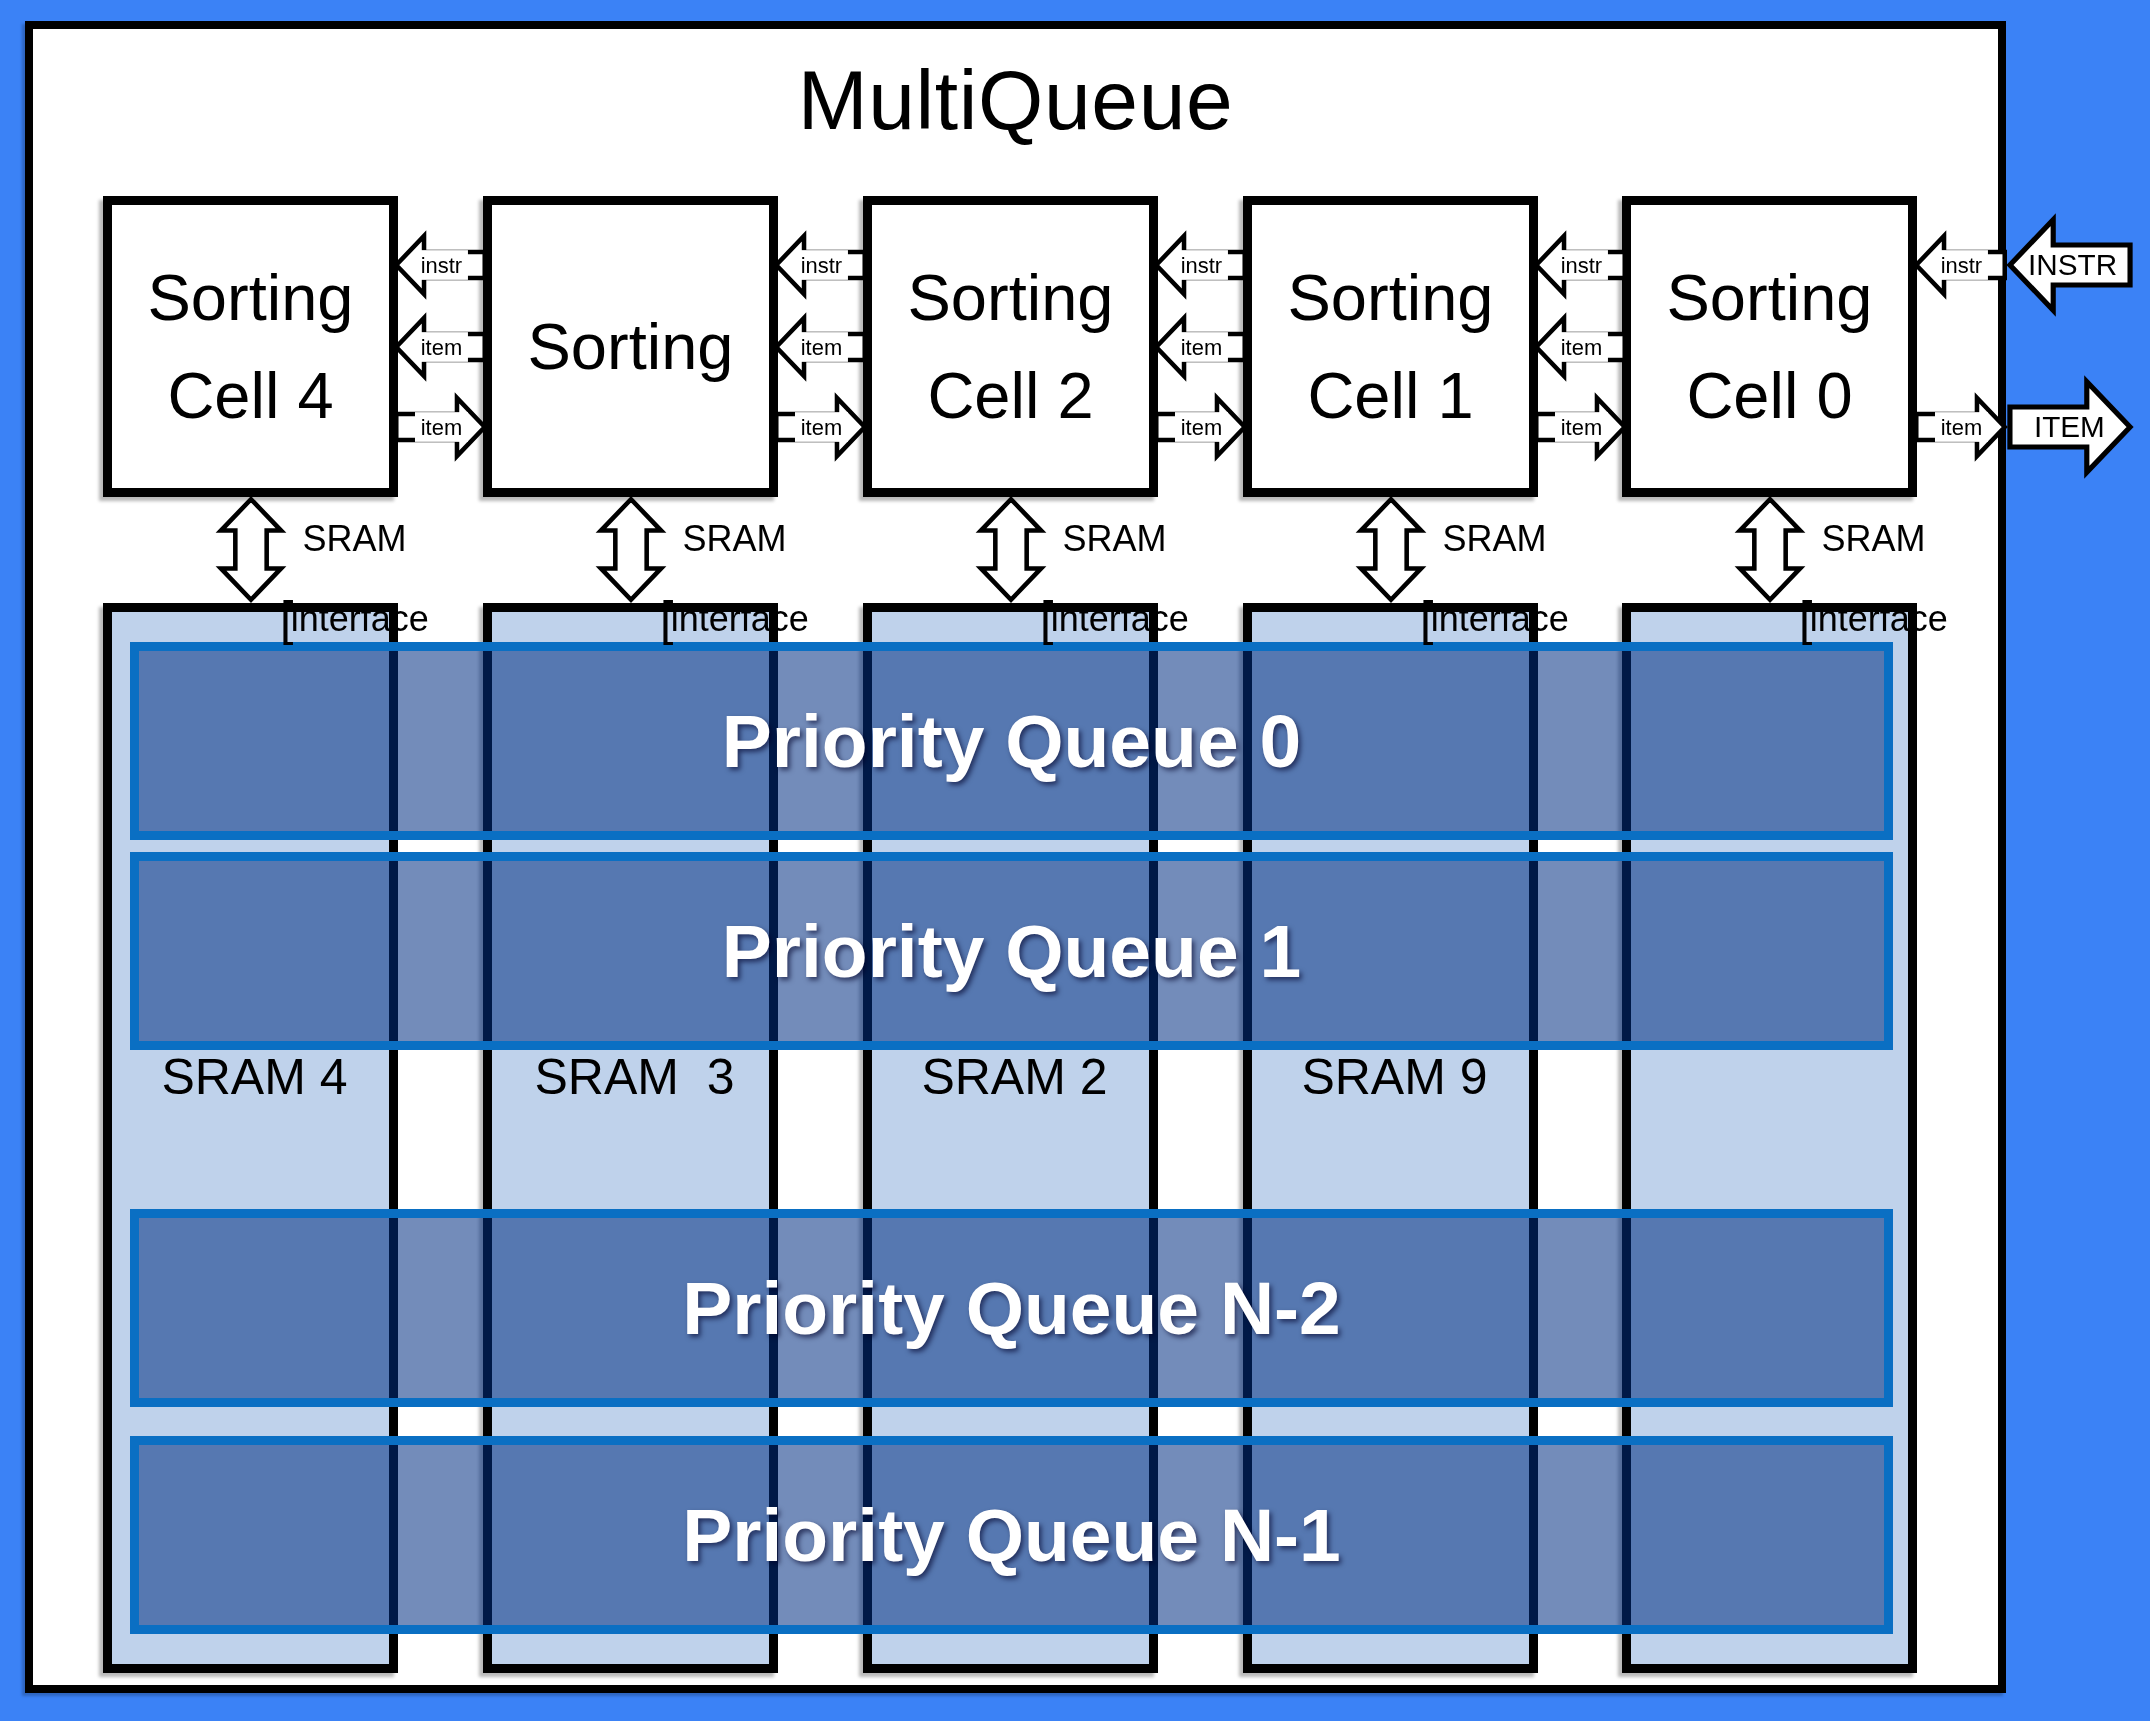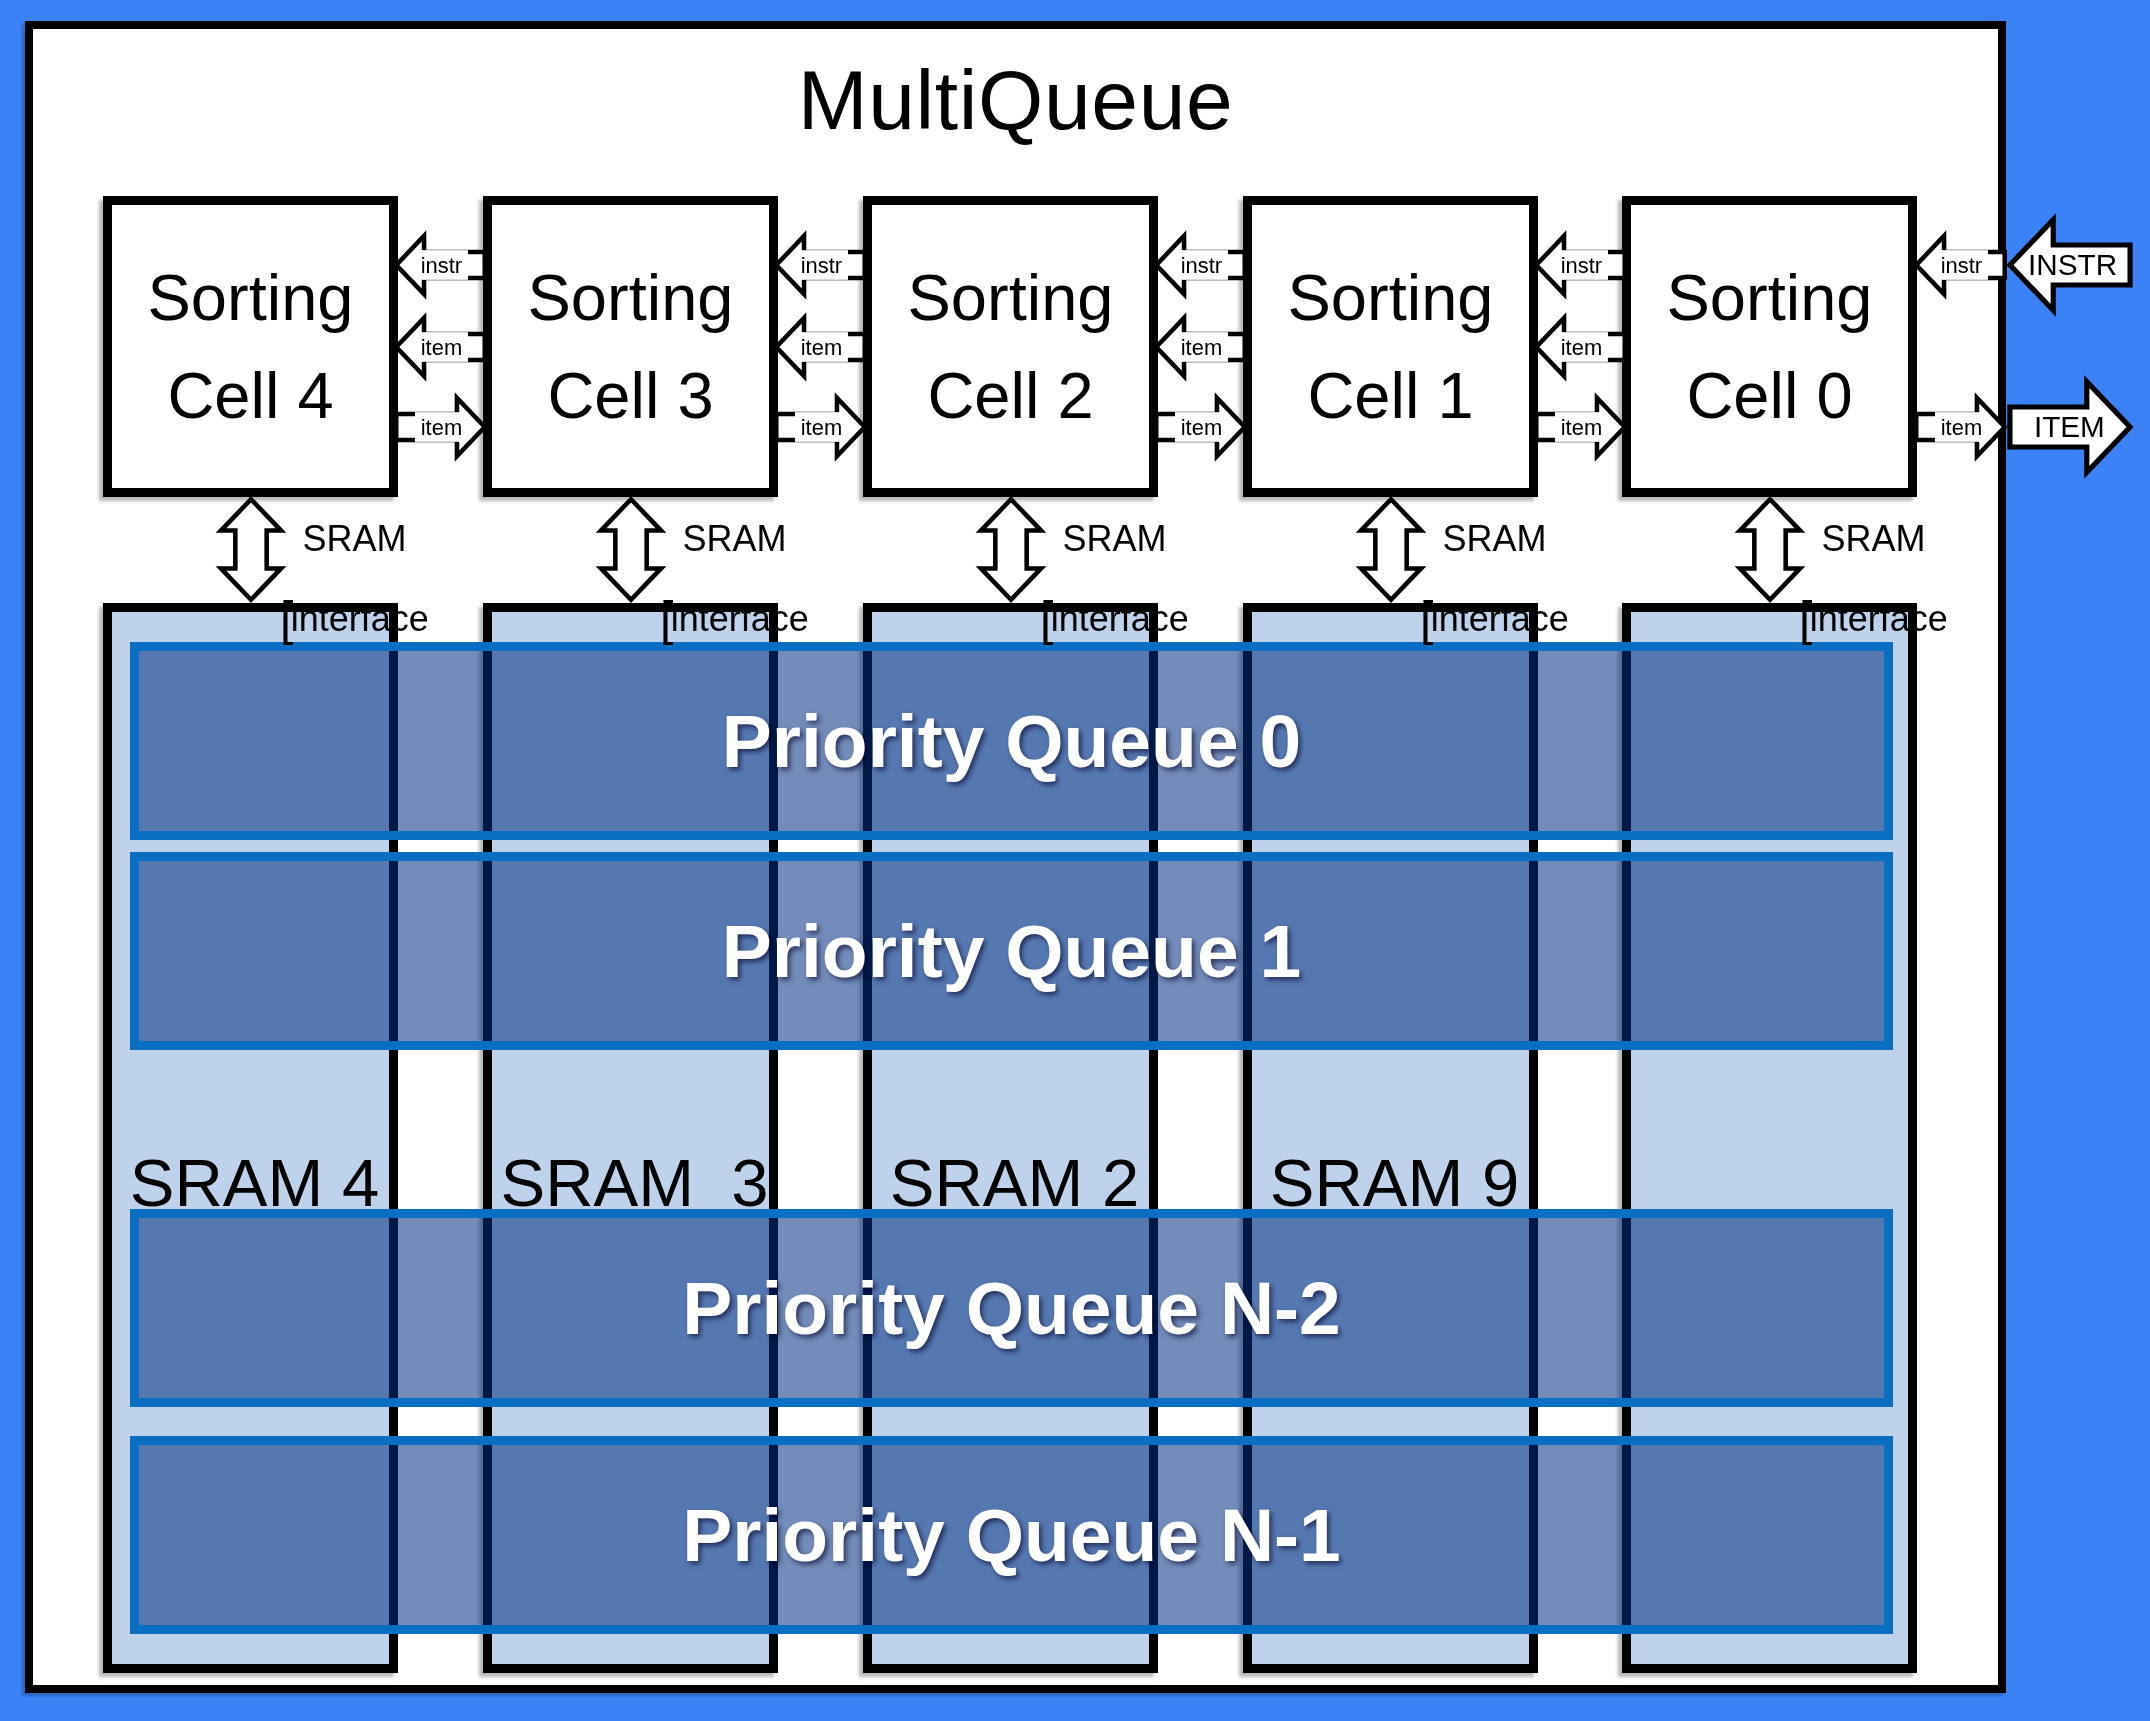--- a/index.html
+++ b/index.html
@@ -31,21 +31,21 @@
   .cell-x0 { left:103px; } .cell-x1 { left:483px; } .cell-x2 { left:863px; }
   .cell-x3 { left:1243px; } .cell-x4 { left:1622px; }
 
   
   .col {
     top:603px; width:295px; height:1070px; box-sizing:border-box;
     border:9px solid #000; background:#bfd2eb; z-index:1;
     box-shadow:-3.9px 3.9px 3.2px rgba(0,0,0,0.28);
   }
   .sram-label {
-    top:1144px; width:303px; text-align:center; font-size:67px; color:#000;
+    top:1048px; width:303px; text-align:center; font-size:50px; color:#000;
     white-space:pre; z-index:2;
   }
 
   
   .bar {
     left:130px; width:1763px; height:198px; box-sizing:border-box;
     border:9.7px solid #0a6fc3; background:rgba(0,45,130,0.55);
     display:flex; align-items:center; justify-content:center;
     color:#ffffff; font-size:75px; font-weight:bold; z-index:3;
     text-shadow:2.6px 3.2px 5.8px rgba(0,0,40,0.6);
@@ -83,21 +83,20 @@
 
   <div id="outer-box" class="abs"></div>
   <div id="title" class="abs">MultiQueue</div>
 
   <div class="abs cell cell-x0">
     <span>Sorting</span>
     <span>Cell 4</span>
   </div>
   <div class="abs cell cell-x1">
     <span>Sorting</span>
-    <span>Cell 3</span>
   </div>
   <div class="abs cell cell-x2">
     <span>Sorting</span>
     <span>Cell 2</span>
   </div>
   <div class="abs cell cell-x3">
     <span>Sorting</span>
     <span>Cell 1</span>
   </div>
   <div class="abs cell cell-x4">

